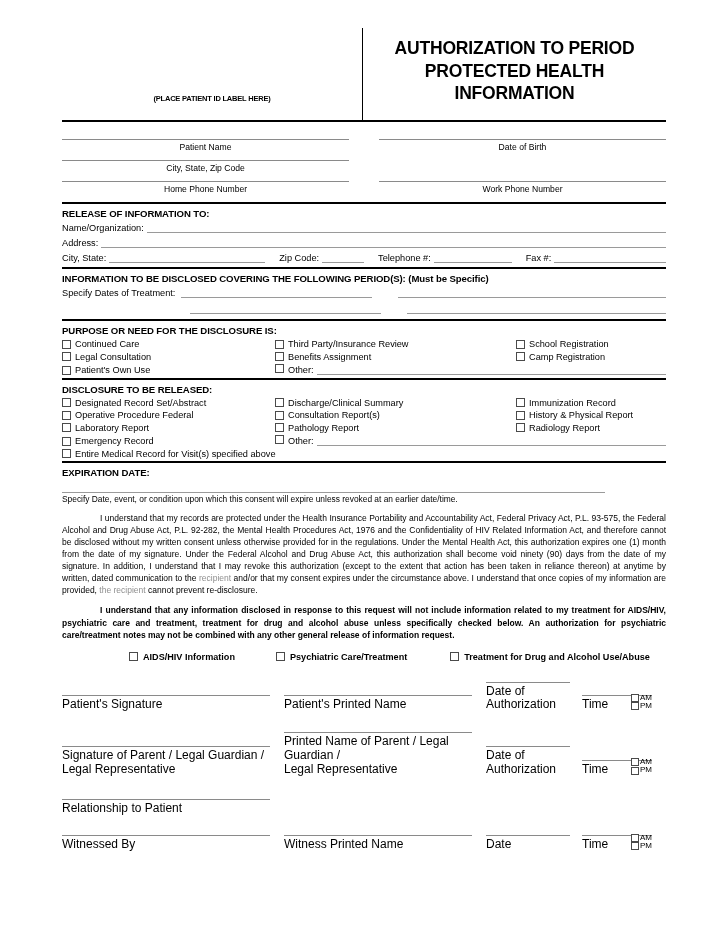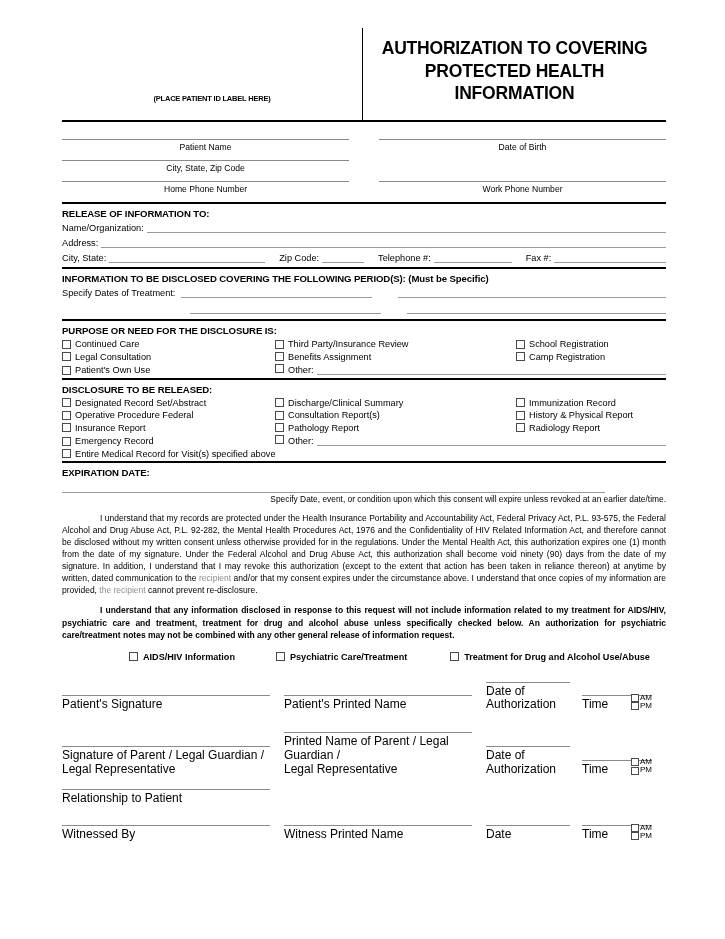--- a/index.html
+++ b/index.html
@@ -166,21 +166,21 @@
   .cb-other .cb { margin-bottom: 2px; }
 
   
   .exp-line {
     border-top: 1px solid #9a9a9a;
     width: 543px;
     margin-top: 14px;
   }
   .exp-cap {
     font-size: 8.4px;
-    text-align: right;
+    text-align: left;
     padding-top: 1px;
     padding-right: 0px;
   }
 
   
   .para {
     font-size: 8.5px;
     line-height: 1.42;
     text-align: justify;
     text-indent: 38px;
@@ -246,36 +246,36 @@
     display: flex;
     align-items: center;
     justify-content: flex-end;
   }
   .ampm .cb {
     width: 6px;
     height: 6px;
     margin-right: 1px;
   }
 
-  .rel-block { margin-top: 12px; }
+  .rel-block { margin-top: 22px; }
   .w-rel { width: 208px; }
 </style>
 </head>
 <body>
 
 <div class="page">
   <div class="sheet">
 
     <div class="hdr">
       <div class="hdr-left">
         <div class="hdr-label">(PLACE PATIENT ID LABEL HERE)</div>
       </div>
       <div class="hdr-right">
         <div class="hdr-title">
-          <div>AUTHORIZATION TO COVERING</div>
+          <div>AUTHORIZATION TO PERIOD</div>
           <div>PROTECTED HEALTH</div>
           <div>INFORMATION</div>
         </div>
       </div>
     </div>
 
     <div class="pt-grid">
 
       <div class="pt-row">
         <div class="pt-cell">
@@ -459,21 +459,21 @@
             <span class="cb"></span>
             <span>History &amp; Physical Report</span>
           </div>
         </div>
       </div>
 
       <div class="cb-row">
         <div class="cb-col-1">
           <div class="cb-item">
             <span class="cb"></span>
-            <span>Insurance Report</span>
+            <span>Laboratory Report</span>
           </div>
         </div>
         <div class="cb-col-2">
           <div class="cb-item">
             <span class="cb"></span>
             <span>Pathology Report</span>
           </div>
         </div>
         <div class="cb-col-3">
           <div class="cb-item">

